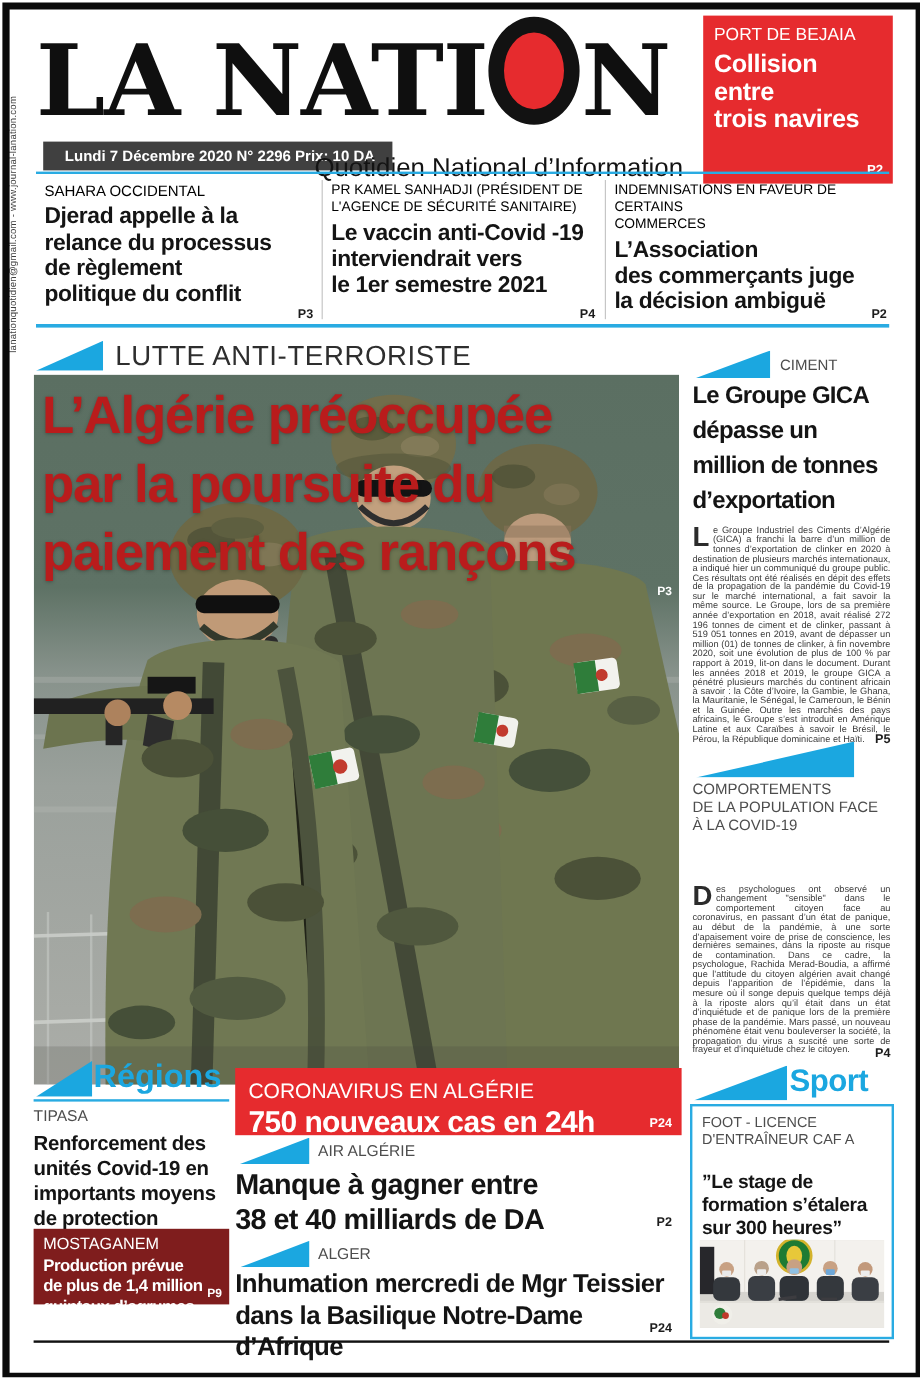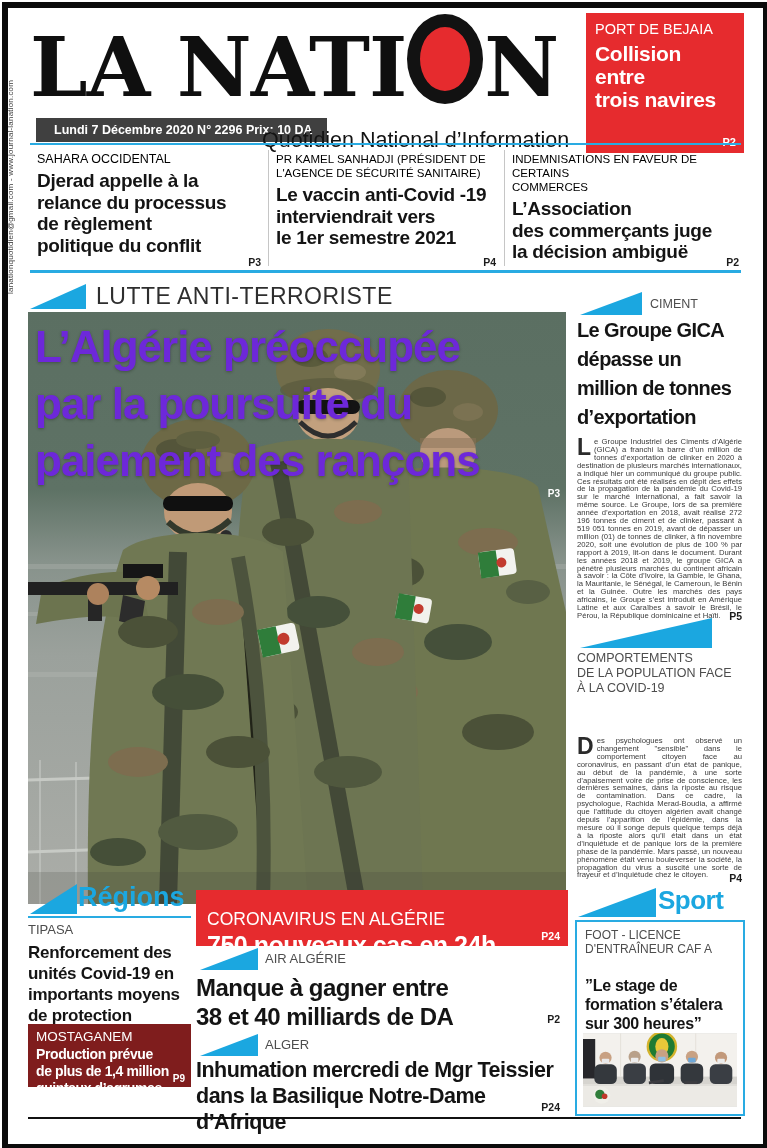--- a/index.html
+++ b/index.html
@@ -43,21 +43,21 @@
   .topbox .p { position:absolute; right:2px; bottom:-4px; }
   .vdiv { top:150px; width:1px; height:116px; background:#c6c6c6; }
   #vdiv-1 { left:268px; } #vdiv-2 { left:504px; }
   #row-rule { left:30px; top:270px; width:711px; height:3px; }
 
   
   #main-tri { left:30px; top:284px; width:56px; height:25px; }
   #main-kicker { left:96px; top:283px; font-size:23px; color:#2e2e2e; letter-spacing:.5px; }
   #main-photo { left:28px; top:312px; width:538px; height:592px; overflow:hidden; }
   #main-photo svg { position:absolute; left:0; top:0; }
-  #main-headline { position:absolute; left:7px; top:6px; width:526px; color:#6d28d9; font-weight:bold;
+  #main-headline { position:absolute; left:7px; top:6px; width:526px; color:#b91c1c; font-weight:bold;
       font-size:44px; line-height:57px; letter-spacing:-1px; text-shadow:0 1px 3px rgba(20,30,20,.35); }
   #main-pref { position:absolute; right:6px; top:176px; color:#fff; font-size:10px; font-weight:bold; }
 
   
   #ciment-tri { left:580px; top:292px; width:62px; height:23px; }
   #ciment-kicker { left:650px; top:297px; font-size:12.5px; }
   #ciment-headline { left:577px; top:316px; width:170px; font-size:20px; line-height:29px; letter-spacing:-.6px; }
   #ciment-body { left:577px; top:438px; width:165px; font-size:7.7px; line-height:7.9px;
                  text-align:justify; color:#3a3a3a; }
   #ciment-pref { left:577px; top:610px; width:165px; text-align:right; }
@@ -89,21 +89,21 @@
   #tipasa .k { font-size:13px; }
   #tipasa .h { margin-top:5px; font-size:17px; line-height:21px; letter-spacing:-.3px; }
   #tipasa .p { text-align:right; margin-top:1px; }
   #mostaganem { left:28px; top:1024px; width:163px; height:63px; background:#7f1d1d; color:#fff;
                 box-sizing:border-box; padding:5px 8px; }
   #mostaganem .k { font-size:13.5px; color:#fff; }
   #mostaganem .h { margin-top:2px; font-size:14px; line-height:17px; font-weight:bold; letter-spacing:-.4px; color:#fff; }
   #mostaganem .p { position:absolute; right:6px; bottom:3px; color:#fff; font-size:10px; font-weight:bold; }
 
   
-  #covid-box { left:196px; top:890px; width:372px; height:56px; box-sizing:border-box; padding:19px 11px; }
+  #covid-box { left:196px; top:890px; width:372px; height:56px; box-sizing:border-box; padding:9px 11px; }
   #covid-box .k { font-size:17.5px; }
   #covid-box .h { font-size:25px; font-weight:bold; letter-spacing:-.5px; margin-top:1px; }
   #covid-box .p { position:absolute; right:8px; bottom:4px; font-size:10.5px; font-weight:bold; color:#fff; }
   #air-tri { left:200px; top:948px; width:58px; height:22px; }
   #air-kicker { left:265px; top:951px; font-size:13px; }
   #air-headline { left:196px; top:973px; width:372px; font-size:24px; line-height:29px; letter-spacing:-.5px; }
   #air-pref { left:196px; top:1013px; width:364px; text-align:right; }
   #alger-tri { left:200px; top:1034px; width:58px; height:22px; }
   #alger-kicker { left:265px; top:1037px; font-size:13px; }
   #alger-headline { left:196px; top:1057px; width:380px; font-size:21.5px; line-height:26px; letter-spacing:-.5px; }

